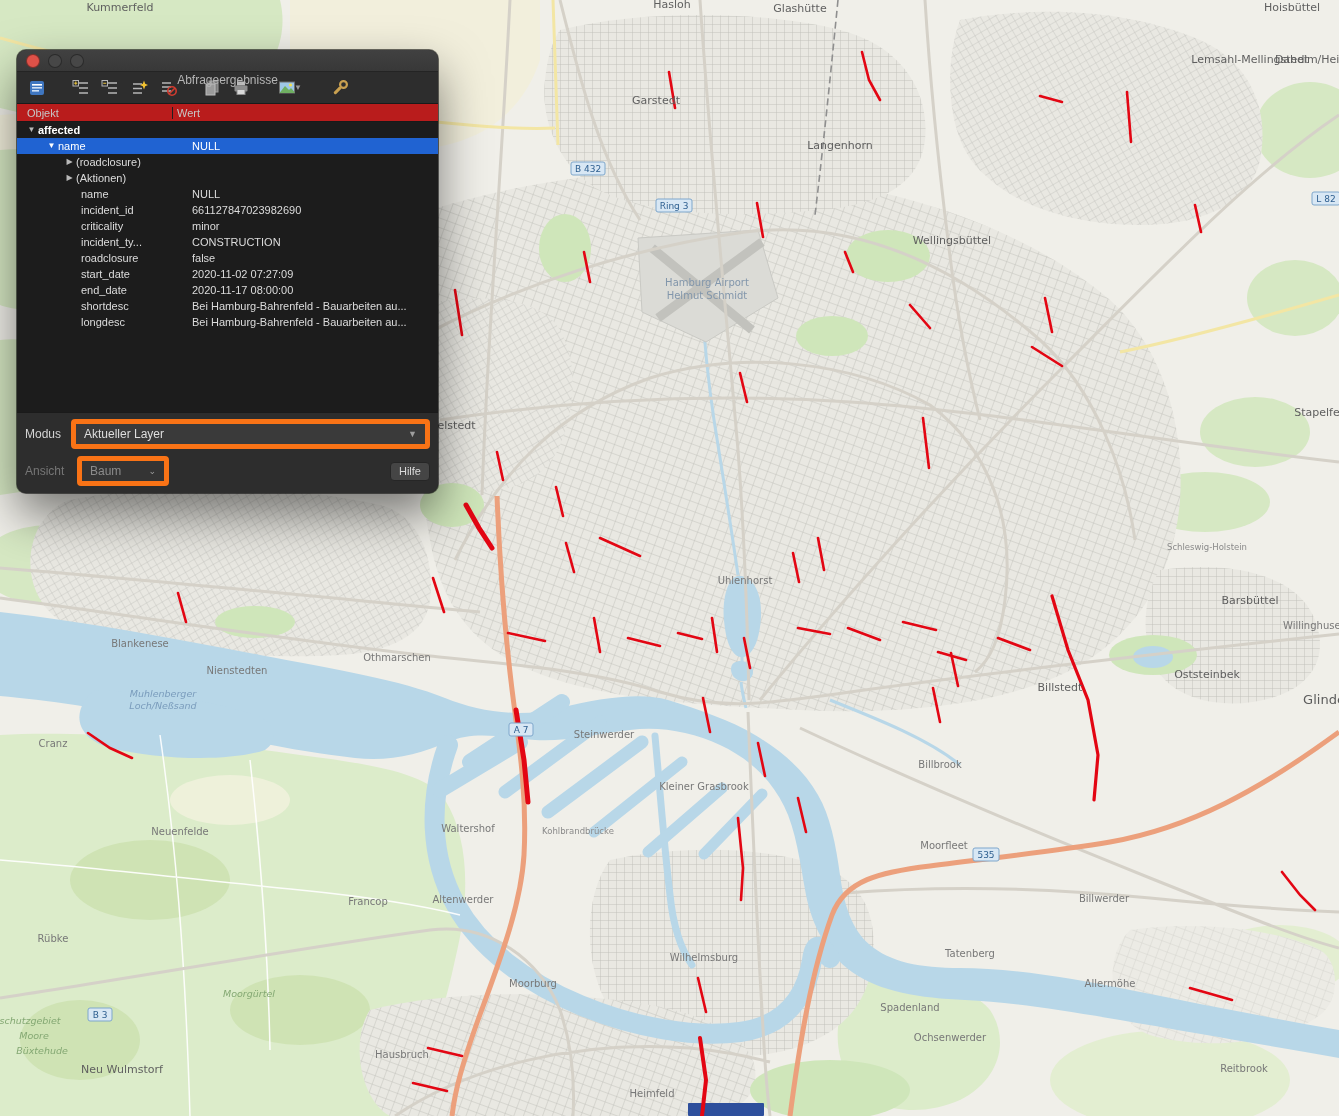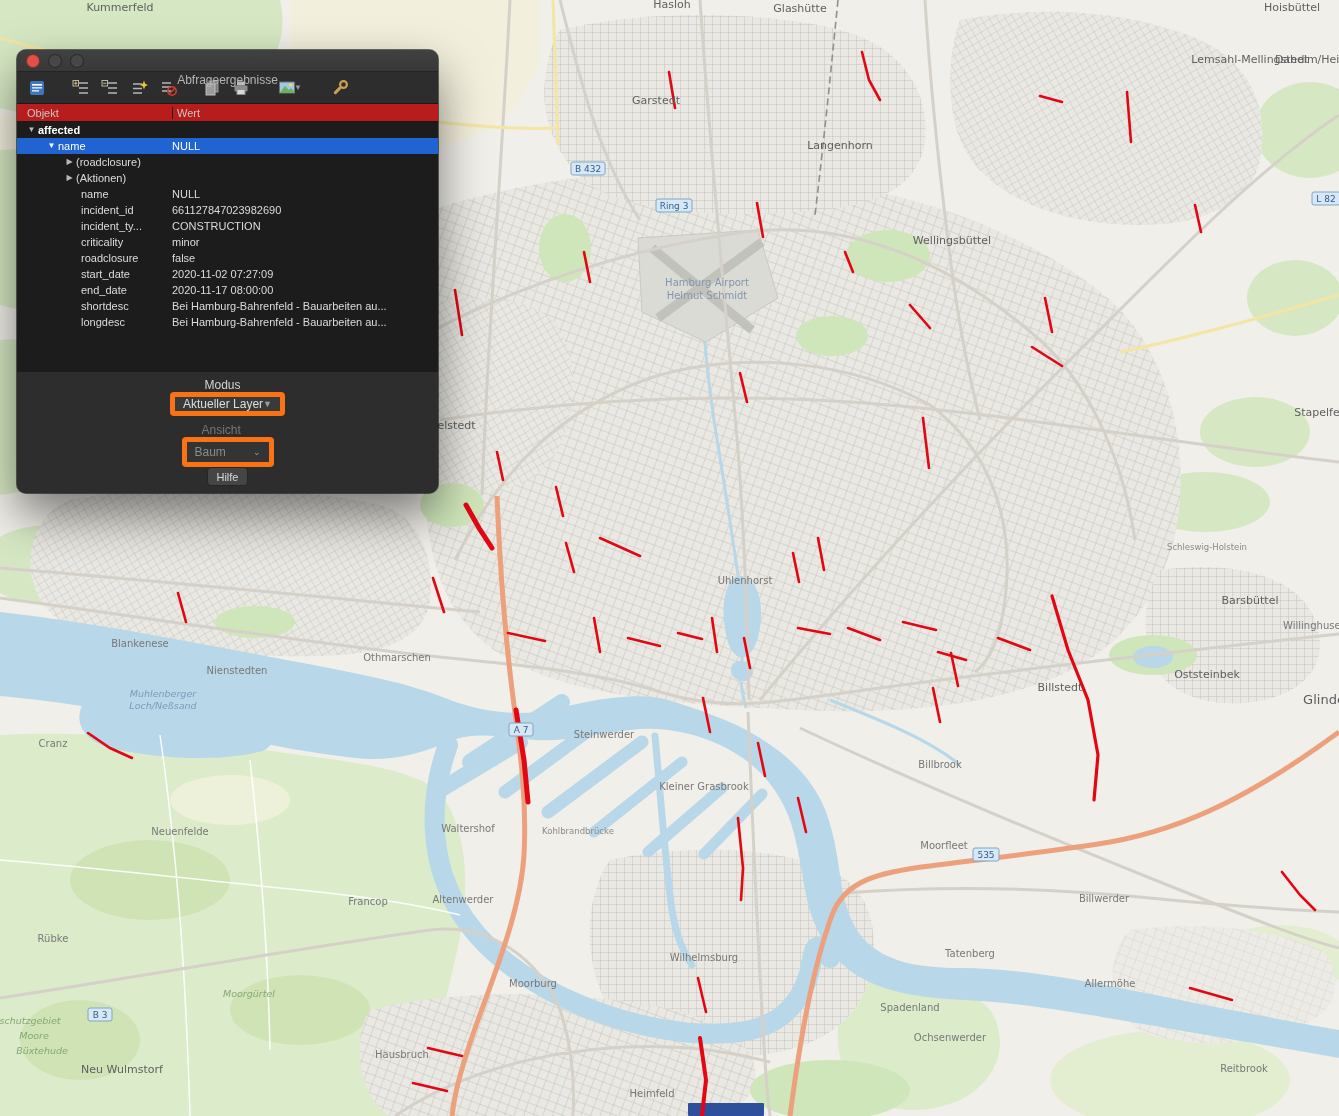--- a/index.html
+++ b/index.html
@@ -33,27 +33,27 @@
   .tsep{width:11px;flex:none;}
   .caret{color:#9a9a9a;font-size:8px;margin-left:-2px;}
   .colhead{height:17px;background:#b91c1c;border-bottom:1px solid #191919;display:flex;align-items:center;
     font-size:11px;color:#c6c6c6;flex:none;}
   .colhead .c1{width:155px;padding-left:10px;box-sizing:border-box;flex:none;}
   .colhead .c2{flex:1;border-left:1px solid #1f1f1f;padding-left:4px;}
   .tree{flex:1;background:#1c1c1c;font-size:11px;color:#dcdcdc;overflow:hidden;}
   .trow{height:16px;line-height:16px;display:flex;align-items:center;white-space:nowrap;}
   .trow.sel{background:#2063d2;color:#fff;}
   .lcell{width:155px;box-sizing:border-box;flex:none;display:flex;align-items:center;overflow:hidden;}
-  .vcell{flex:1;overflow:hidden;padding-right:16px;}
+  .vcell{flex:1;overflow:hidden;padding-right:16px;margin-left:20px;}
   .tw{width:13px;flex:none;font-size:8px;color:#b9b9b9;text-align:center;}
   .trow.sel .tw{color:#fff;}
   .i0{padding-left:8px;} .i1{padding-left:28px;} .i2{padding-left:46px;} .i3{padding-left:64px;}
   .bold{font-weight:bold;color:#fff;}
   .pfoot{background:#2d2d2d;border-top:1px solid #1a1a1a;padding:6px 8px 7px;flex:none;}
-  .frow{display:flex;align-items:center;flex-direction:column;}
+  .frow{display:flex;align-items:center;}
   .frow+.frow{margin-top:7px;}
   .flab{font-size:12px;color:#d4d4d4;width:46px;flex:none;}
   .flab.dim{color:#767676;width:52px;}
   .dd{flex:1;height:20px;background:#3a3a3a;border:5px solid #f97316;border-radius:4px;display:flex;
     align-items:center;padding:0 8px;font-size:12px;color:#dedede;}
   .dd .sp{flex:1;} .dd .dc{font-size:9px;color:#9e9e9e;}
   .dd.small{flex:none;width:66px;background:#343434;color:#8b8b8b;}
   .hspacer{flex:1;}
   .btn{height:17px;background:#454545;border:1px solid #262626;border-radius:4px;color:#d9d9d9;
     font-size:11px;display:flex;align-items:center;padding:0 8px;}
@@ -383,29 +383,29 @@
       <div class="vcell">NULL</div>
     </div>
     <div class="trow">
       <div class="lcell i3">
           <span>incident_id</span>
         </div>
       <div class="vcell">661127847023982690</div>
     </div>
     <div class="trow">
       <div class="lcell i3">
+          <span>criticality</span>
+        </div>
+      <div class="vcell">minor</div>
+    </div>
+    <div class="trow">
+      <div class="lcell i3">
           <span>incident_ty...</span>
         </div>
       <div class="vcell">CONSTRUCTION</div>
-    </div>
-    <div class="trow">
-      <div class="lcell i3">
-          <span>criticality</span>
-        </div>
-      <div class="vcell">minor</div>
     </div>
     <div class="trow">
       <div class="lcell i3">
           <span>roadclosure</span>
         </div>
       <div class="vcell">false</div>
     </div>
     <div class="trow">
       <div class="lcell i3">
           <span>start_date</span>

